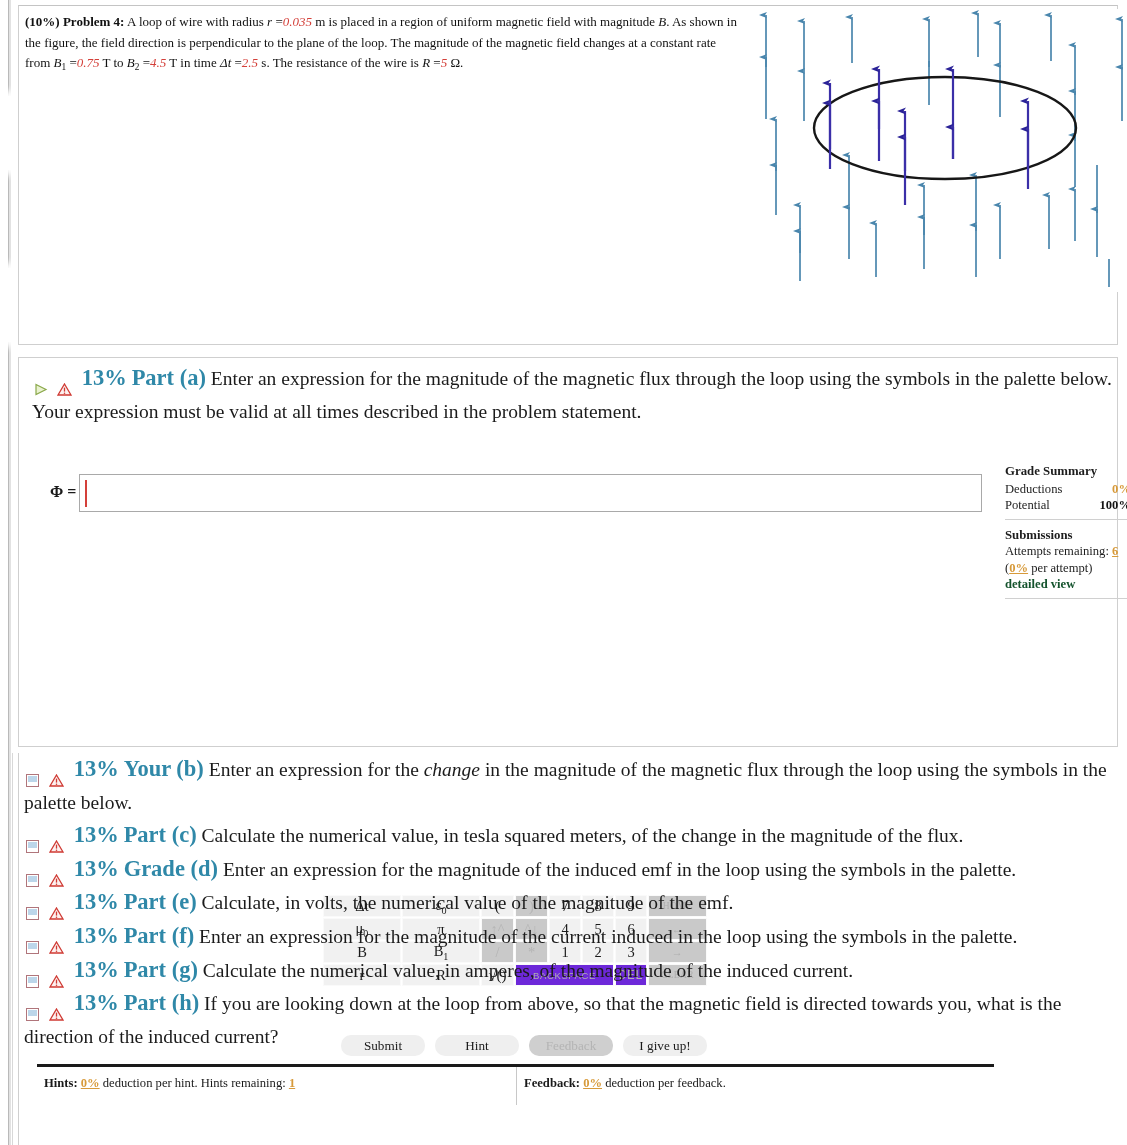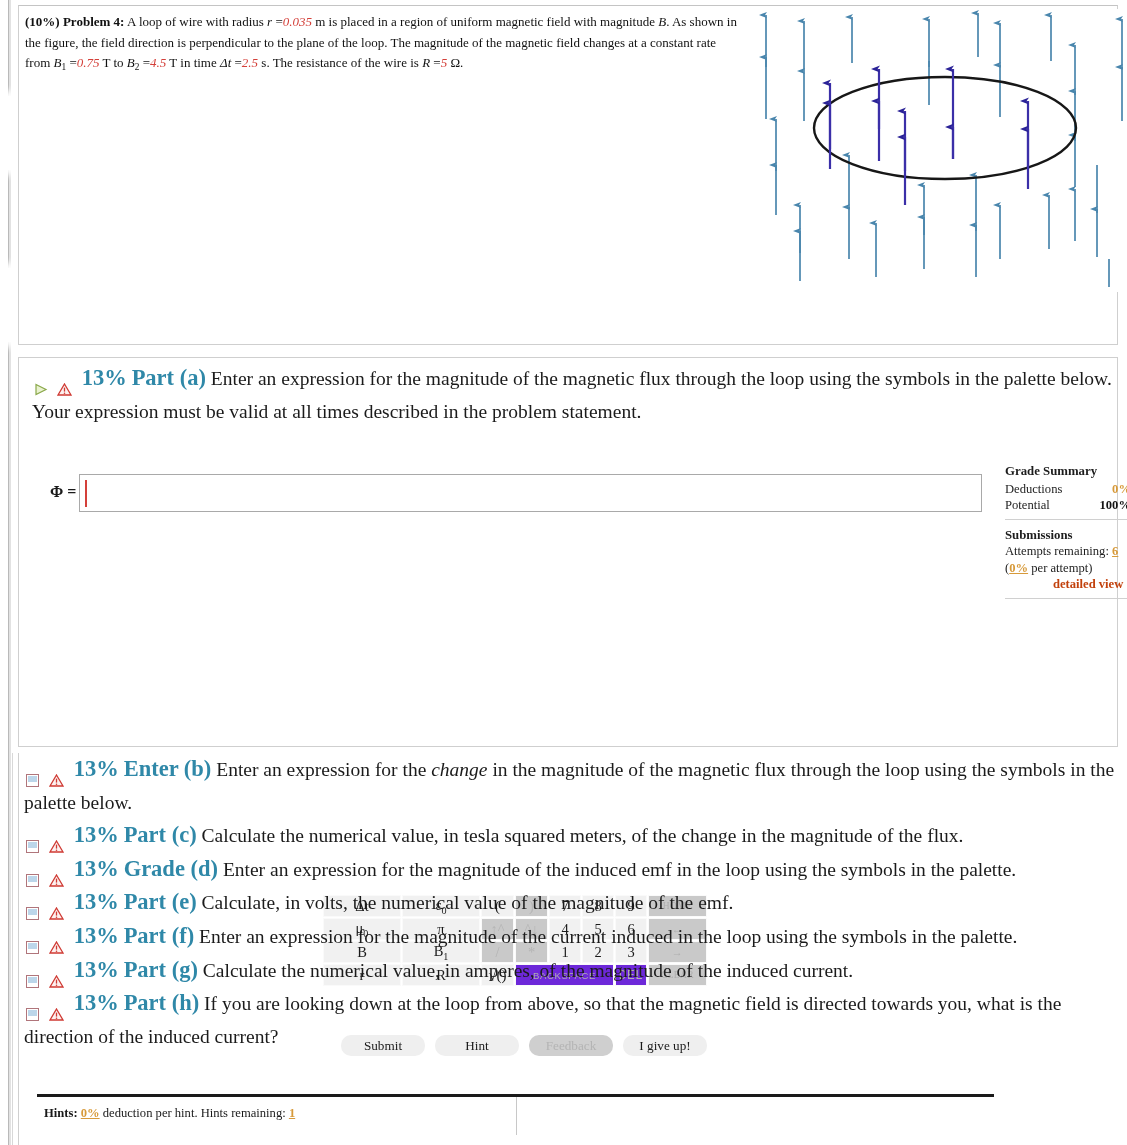--- a/index.html
+++ b/index.html
@@ -93,21 +93,21 @@
   #grade-summary {
     position: absolute; left: 986px; top: 105px; width: 126px;
     font-size: 12.6px; color: #1d1d1d; line-height: 16.5px;
   }
   #grade-summary .gs-title { font-weight: bold; font-size: 12.8px; margin-bottom: 1px; }
   .gs-row { display: flex; justify-content: space-between; }
   .gs-val-amber { color: #d79a3a; font-weight: bold; }
   .gs-val-bold  { font-weight: bold; color: #141414; }
   .gs-rule { border-top: 1px solid #d0d0d0; margin: 5px 0 7px 0; }
   #submissions-title { font-weight: bold; font-size: 12.8px; }
-  .gs-link { color: #c2410c; font-weight: bold; text-decoration: none; margin-left: 48px; }
+  .gs-link { color: #14532d; font-weight: bold; text-decoration: none; }
   .gs-amber-u { color: #d79a3a; font-weight: bold; text-decoration: underline; }
 
   
   #palette {
     position: absolute; left: 303px; top: 536px;
     border-collapse: separate; border-spacing: 1px;
     font-family: "Liberation Serif", serif;
   }
   #palette td {
     background: #f1f1f1; color: #1a1a1a;
@@ -144,21 +144,20 @@
     font-family: "Liberation Serif", serif; font-size: 13.2px;
     cursor: pointer; line-height: 21px; text-align: center; padding: 0;
   }
   .act-btn.disabled { background: #cfcfcf; color: #b4b4b4; cursor: default; }
 
   
   #hf-bar {
     position: absolute; left: 18px; top: 706px; width: 957px; height: 41px;
     border-top: 3px solid #1a1a1a; background: #fff;
     display: flex;
-    margin-top: 30px;
   }
   #hints-cell {
     width: 480px; border-right: 1px solid #c8c8c8;
     font-size: 12.6px; color: #1a1a1a; padding: 9px 0 0 7px;
   }
   #feedback-cell {
     flex: 1; font-size: 12.6px; color: #1a1a1a; padding: 9px 0 0 7px;
   }
   .hf-strong { font-weight: bold; }
   .hf-amber { color: #d79a3a; font-weight: bold; text-decoration: underline; }
@@ -359,20 +358,21 @@
 
   <div id="action-buttons">
     <button class="act-btn">Submit</button>
     <button class="act-btn">Hint</button>
     <button class="act-btn disabled">Feedback</button>
     <button class="act-btn">I give up!</button>
   </div>
 
   <div id="hf-bar">
     <div id="hints-cell"><span class="hf-strong">Hints:</span> <span class="hf-amber">0%</span><span> deduction per hint. Hints remaining:</span> <span class="hf-amber">1</span></div>
+    <div id="feedback-cell"><span class="hf-strong">Feedback:</span> <span class="hf-amber">0%</span><span> deduction per feedback.</span></div>
   </div>
 </div>
 
 <div id="parts-left-rule"></div>
 <div id="parts-left-rule2"></div>
 
 <div id="parts-list">
 
   <div class="part-item">
     <span class="icon-box">
@@ -382,21 +382,21 @@
         </svg>
     </span>
     <span class="icon-warn">
       <svg width="15" height="13" viewBox="0 0 15 13">
           <path d="M7.5,1 L14,12 L1,12 Z" fill="#fdf0ef" stroke="#cf3a33" stroke-width="1.3"></path>
           <path d="M7.5,4.6 L7.5,8.6" stroke="#cf3a33" stroke-width="1.3"></path>
           <circle cx="7.5" cy="10.2" r="0.8" fill="#cf3a33"></circle>
         </svg>
     </span>
     <span class="pct-part">13%</span>
-    <span class="pct-part">Enter (b)</span>
+    <span class="pct-part">Your (b)</span>
     <span>Enter an expression for the </span><em>change</em><span> in the magnitude of the magnetic flux through the loop using the symbols in the palette below.</span>
   </div>
 
   <div class="part-item">
     <span class="icon-box">
       <svg width="13" height="13" viewBox="0 0 13 13">
           <rect x="0.5" y="0.5" width="12" height="12" fill="#ffffff" stroke="#b0757b" stroke-width="1"></rect>
           <rect x="2" y="2" width="9" height="6" fill="#bcd6ea"></rect>
         </svg>
     </span>

